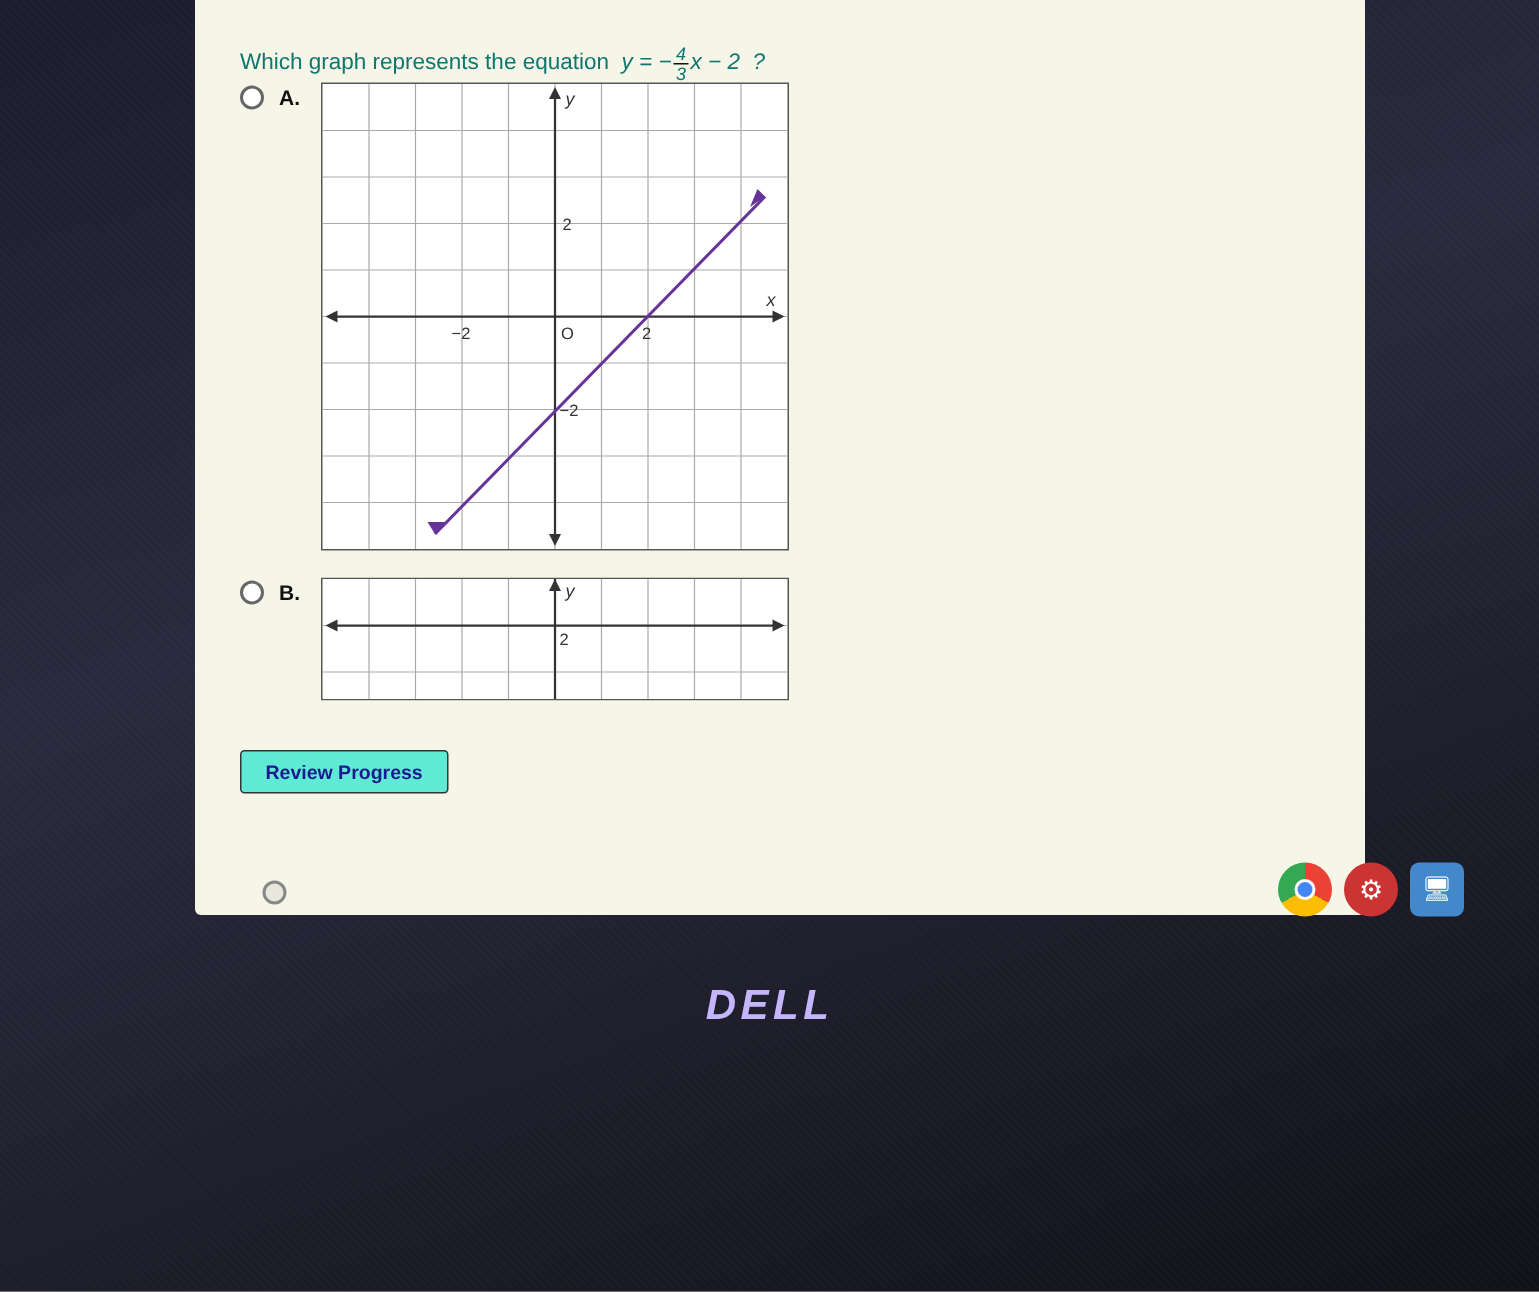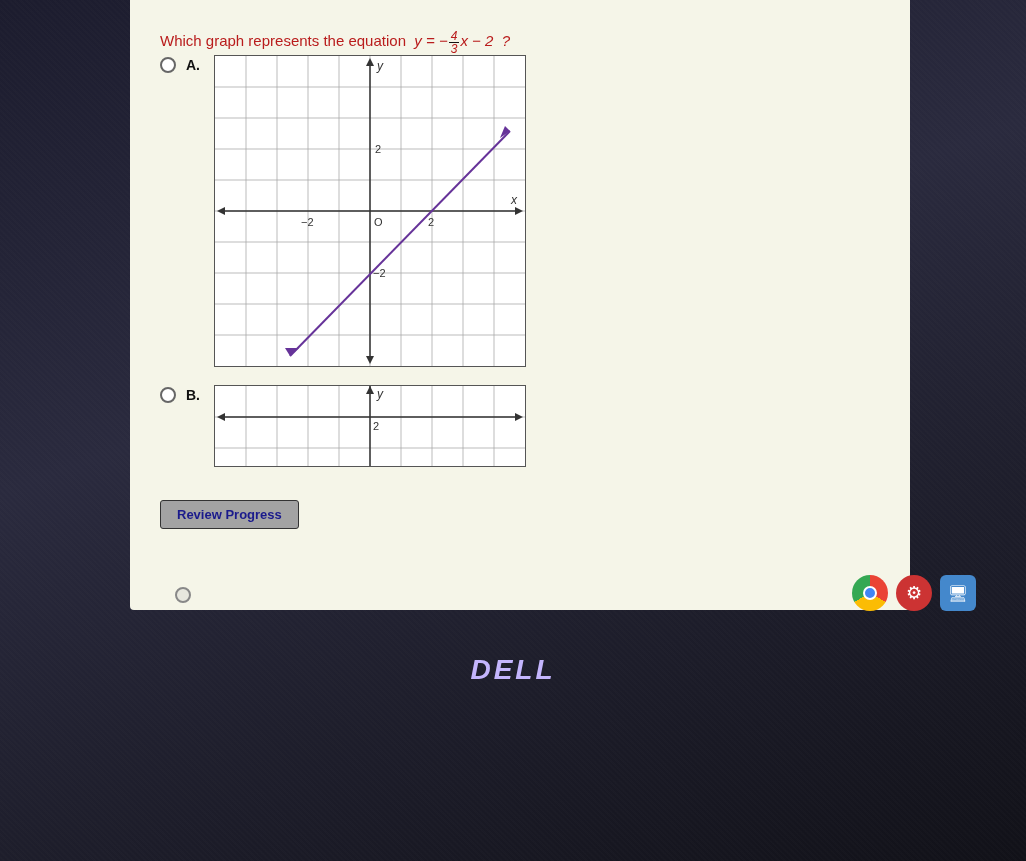--- a/index.html
+++ b/index.html
@@ -56,21 +56,21 @@
 
     .question-area {
       margin-top: 10px;
       font-size: 14px;
       color: #111;
       line-height: 1.5;
     }
 
     .equation-text {
       font-size: 15px;
-      color: #b91c1c;
+      color: #0f766e;
       margin-bottom: 15px;
       text-align: center;
     }
 
     .fraction {
       display: inline-flex;
       flex-direction: column;
       align-items: center;
       vertical-align: middle;
       font-size: 12px;
@@ -118,21 +118,21 @@
 
     
     .graph-svg {
       display: block;
     }
 
     
     .review-btn {
       display: inline-block;
       border: 1.5px solid #333;
-      background: #a3a3a3;
+      background: #5eead4;
       padding: 6px 16px;
       font-size: 13px;
       color: #1a1a8c;
       font-weight: 600;
       cursor: pointer;
       border-radius: 3px;
       margin-top: 15px;
     }
 
     

